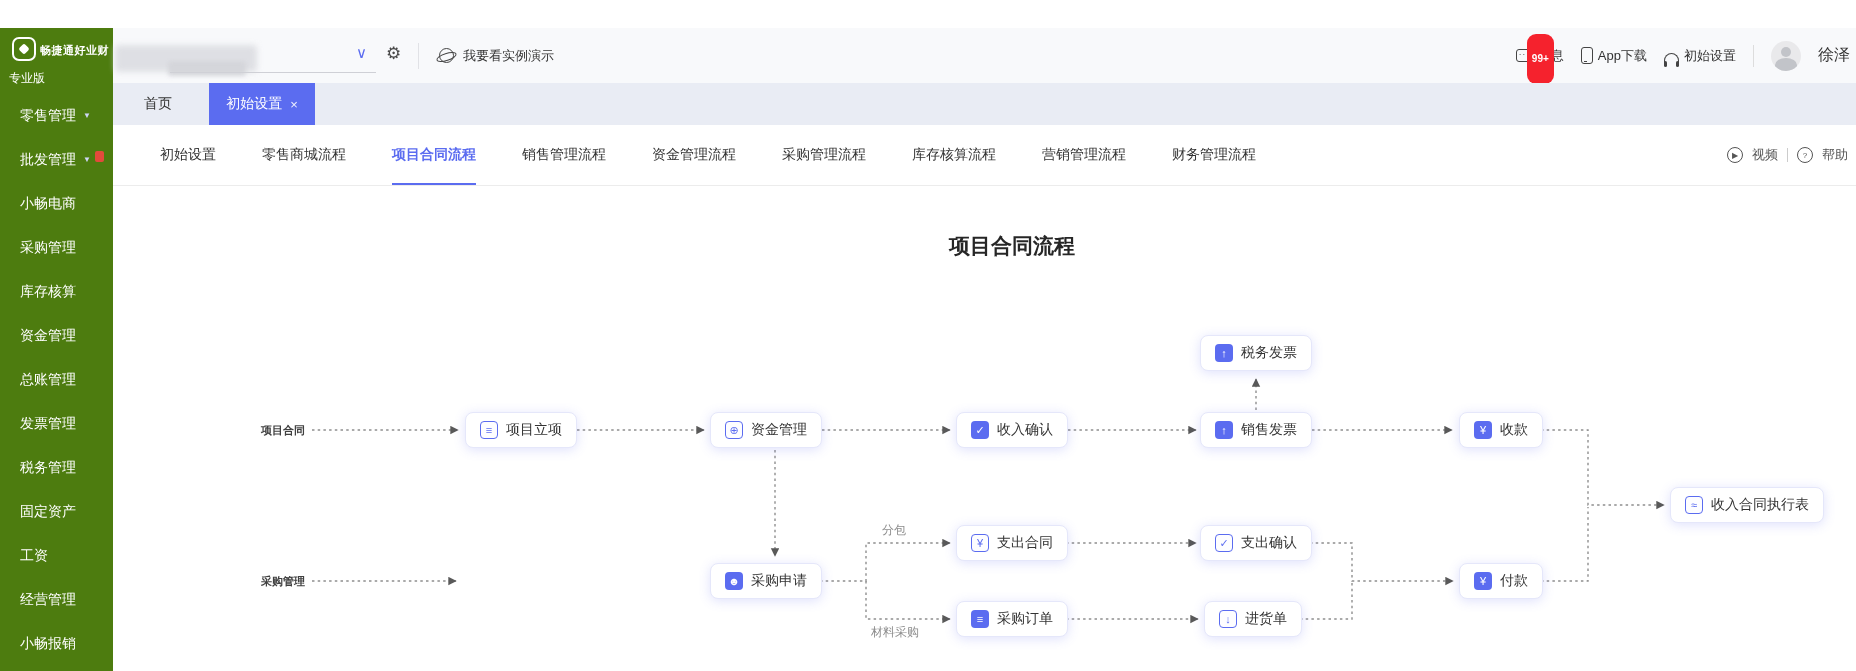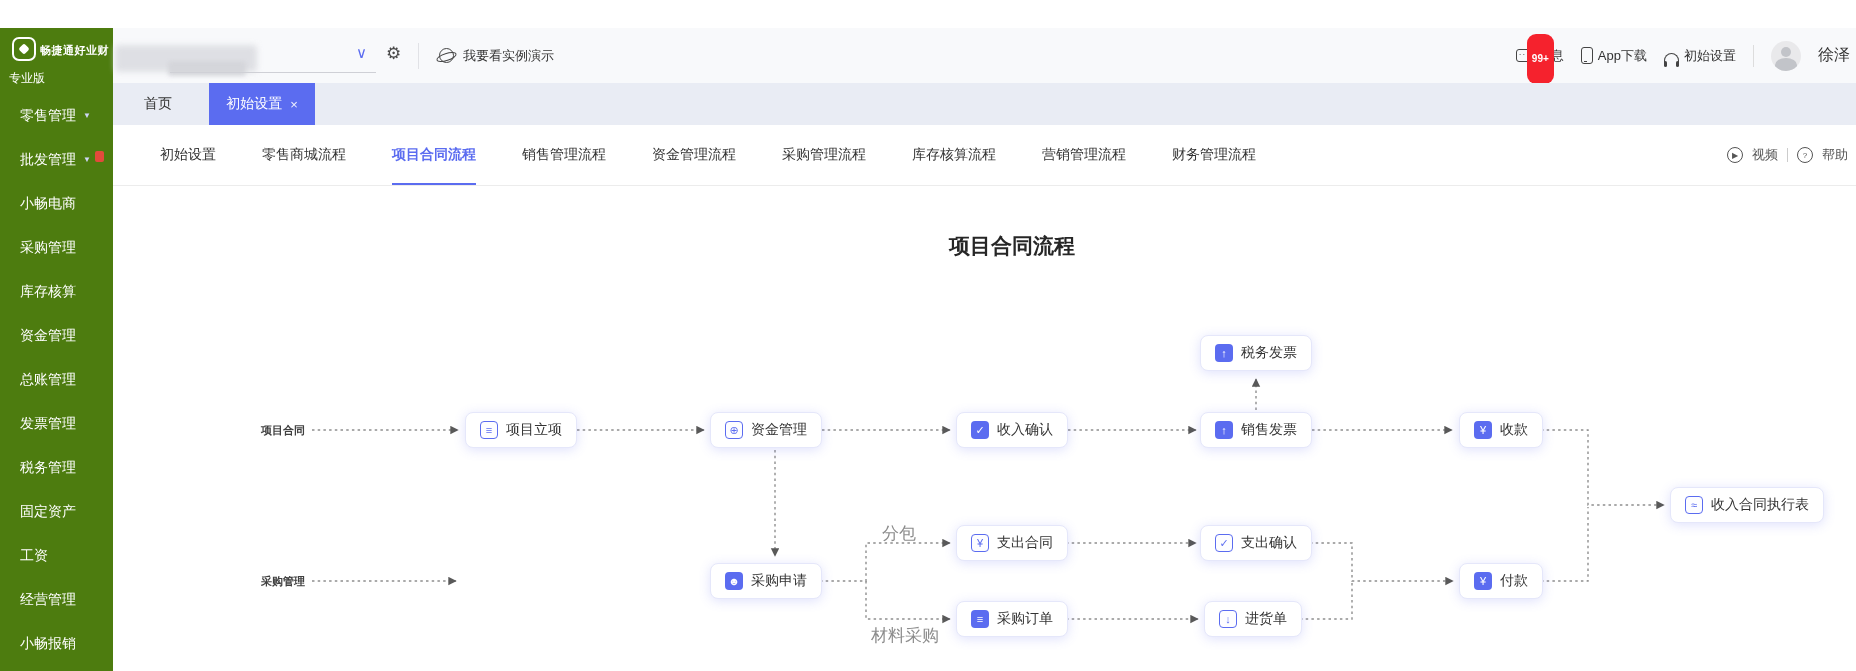--- a/index.html
+++ b/index.html
@@ -70,21 +70,21 @@
   .flow-title{position:absolute;left:1012px;top:246px;transform:translate(-50%,-50%);
               font-size:21px;font-weight:bold;color:#262626;white-space:nowrap;}
   .frow-label{position:absolute;transform:translateY(-50%);font-size:11px;color:#404040;font-weight:bold;white-space:nowrap;margin-left:16px;}
   .fnode{position:absolute;transform:translate(-50%,-50%);display:flex;align-items:center;gap:8px;
          background:#fff;border:1px solid #e5e7fa;border-radius:8px;padding:8px 14px;
          box-shadow:0 2px 12px rgba(95,107,240,.20);font-size:14px;color:#333;white-space:nowrap;cursor:pointer;}
   .nicon{width:18px;height:18px;border-radius:4px;display:inline-flex;align-items:center;justify-content:center;
          font-size:11px;line-height:1;flex:none;}
   .nicon.fill{background:#5b6cf0;color:#fff;}
   .nicon.outline{border:1.6px solid #5b6cf0;color:#5b6cf0;background:#fdfdff;box-sizing:border-box;}
-  .edge-label{position:absolute;font-size:17px;color:#8c8c8c;white-space:nowrap;}
+  .edge-label{position:absolute;font-size:12px;color:#8c8c8c;white-space:nowrap;}
   #edges{position:absolute;left:0;top:0;pointer-events:none;}
 </style>
 </head>
 <body>
 
 <div id="root">
 
   <div class="side-col">
     <div class="logo-row">
       <span class="logo-mark">

